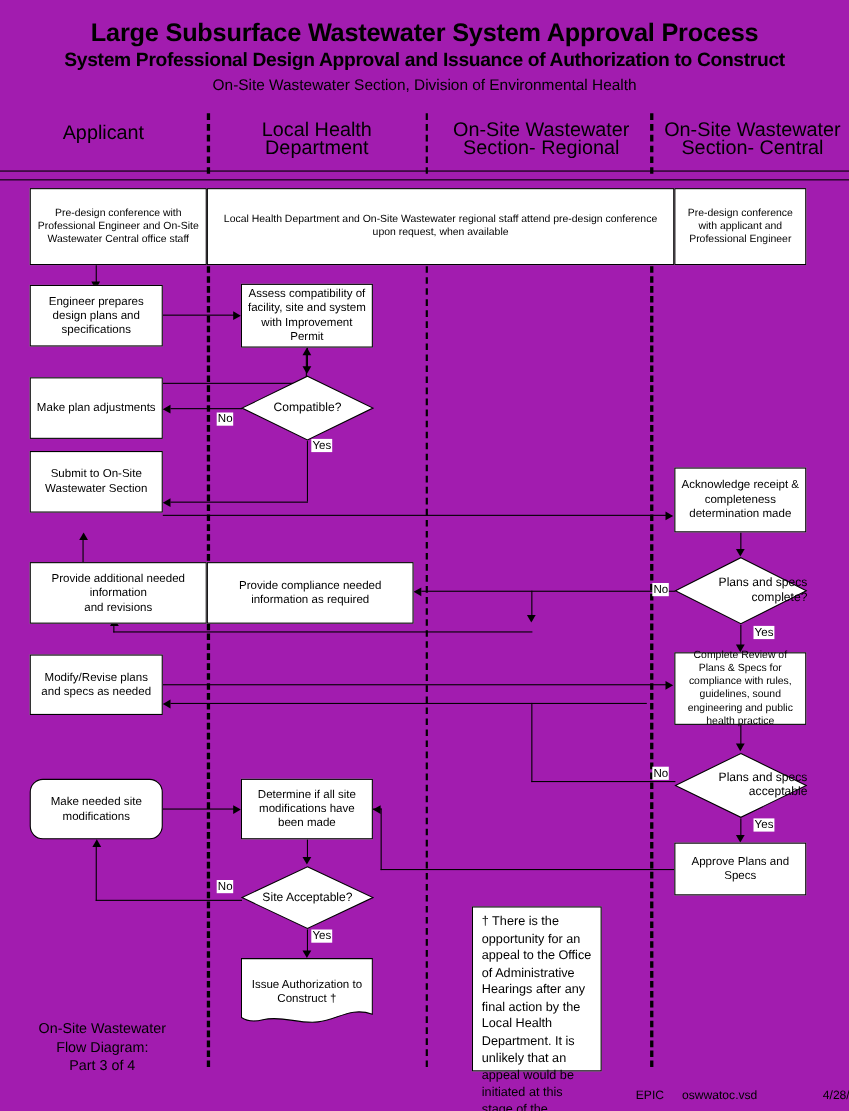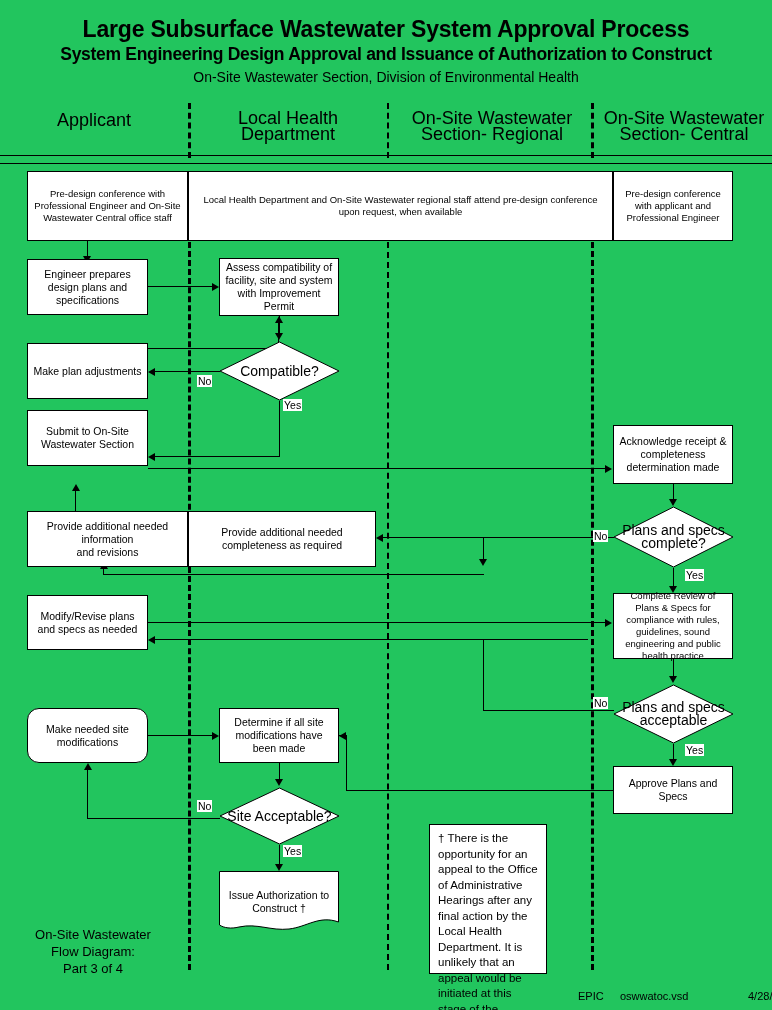--- a/index.html
+++ b/index.html
@@ -9,21 +9,21 @@
   }
   body {
     font-family: "Liberation Sans", sans-serif;
     color: #000000;
   }
   #page {
     position: relative;
     width: 772px;
     height: 1010px;
     overflow: hidden;
-    background: #22c55e;
+    background: #a21caf;
   }
   
   .title1 {
     position: absolute;
     left: 0; top: 16px;
     width: 772px;
     text-align: center;
     font-size: 23px;
     font-weight: bold;
     letter-spacing: -0.2px;
@@ -106,22 +106,22 @@
     z-index: 5;
   }
   .diamond svg { display: block; }
   .diamond .dlabel {
     position: absolute;
     left: 0; top: 0;
     width: 100%; height: 100%;
     display: flex;
     align-items: center;
     justify-content: center;
-    text-align: center;
-    font-size: 14px;
+    text-align: right;
+    font-size: 11px;
     line-height: 13px;
   }
   
   .docshape { position: absolute; z-index: 5; }
   .docshape svg { display: block; }
   .docshape .dlabel {
     position: absolute;
     left: 0; top: 4px;
     width: 100%;
     text-align: center;
@@ -164,21 +164,21 @@
     line-height: 14px;
     white-space: pre;
   }
 </style>
 </head>
 <body>
 
 <div id="page">
 
   <div class="title1">Large Subsurface Wastewater System Approval Process</div>
-  <div class="title2">System Engineering Design Approval and Issuance of Authorization to Construct</div>
+  <div class="title2">System Professional Design Approval and Issuance of Authorization to Construct</div>
   <div class="title3">On-Site Wastewater Section, Division of Environmental Health</div>
 
   <div class="lane-head" style="left:8px; top:112px; width:172px;">
     <div>Applicant</div>
   </div>
   <div class="lane-head" style="left:196px; top:110px; width:184px;">
     <div>Local Health</div>
     <div>Department</div>
   </div>
   <div class="lane-head" style="left:398px; top:110px; width:188px;">
@@ -258,21 +258,21 @@
   </div>
 
   <div class="elab" style="left:593px; top:530px;">No</div>
   <div class="ln h" style="left:383px; top:537px; width:231px;"></div>
   <div class="arw left" style="left:376px; top:534px;"></div>
 
   <div class="box" style="left:27px; top:511px; width:161px; height:56px;">
     <span style="white-space:pre-line;">Provide additional needed information
 and revisions</span>
   </div>
-  <div class="box" style="left:188px; top:511px; width:188px; height:56px;">Provide additional needed completeness as required</div>
+  <div class="box" style="left:188px; top:511px; width:188px; height:56px;">Provide compliance needed information as required</div>
 
   <div class="ln v" style="left:75px; top:490px; height:21px;"></div>
   <div class="arw up" style="left:72px; top:484px;"></div>
 
   <div class="ln v" style="left:483px; top:537px; height:27px;"></div>
   <div class="arw down" style="left:479px; top:559px;"></div>
 
   <div class="ln h" style="left:103px; top:574px; width:381px;"></div>
   <div class="ln v" style="left:103px; top:567px; height:8px;"></div>
   <div class="arw up" style="left:100px; top:562px;"></div>

